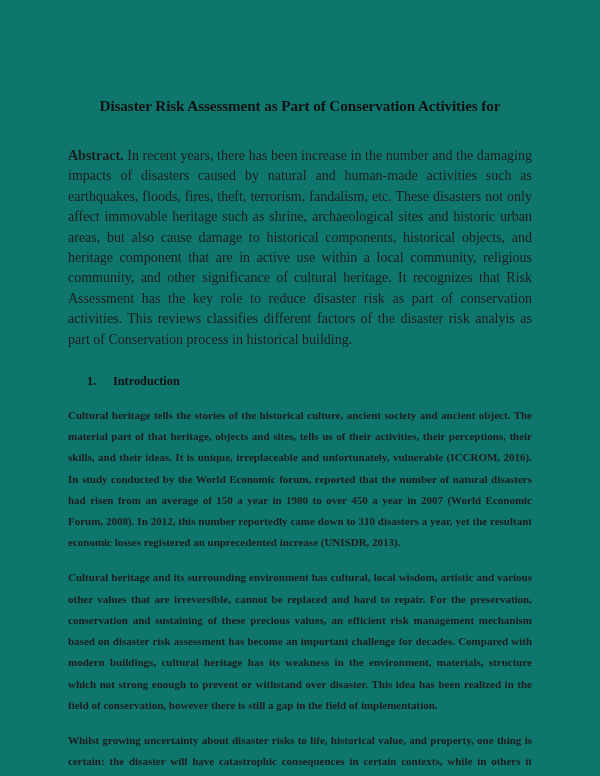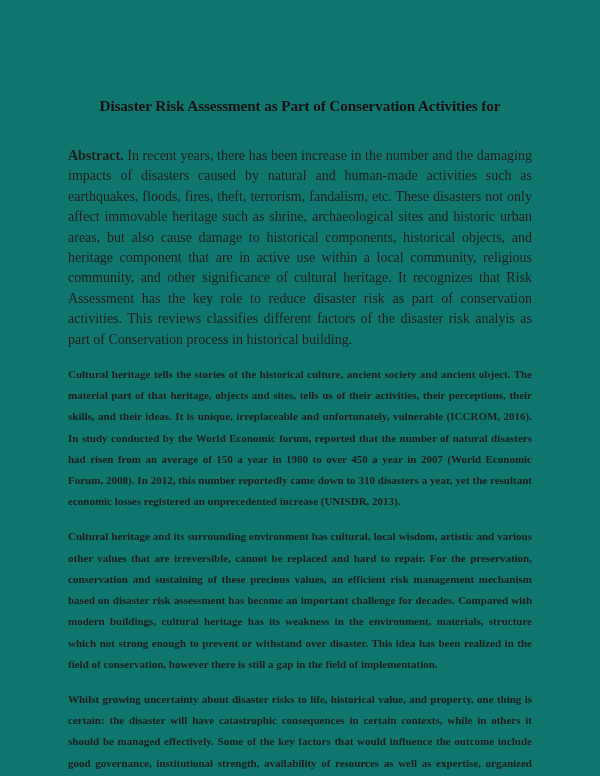--- a/index.html
+++ b/index.html
@@ -100,19 +100,20 @@
 
 <div class="page">
   <div class="content">
 
     <h1 class="doc-title">
       <span class="title-line">Disaster Risk Assessment as Part of Conservation Activities for</span>
     </h1>
 
     <p class="abstract"><span class="abstract-label">Abstract.</span><span> In recent years, there has been increase in the number and the damaging impacts of disasters caused by natural and human-made activities such as earthquakes, floods, fires, theft, terrorism, fandalism, etc. These disasters not only affect immovable heritage such as shrine, archaeological sites and historic urban areas, but also cause damage to historical components, historical objects, and heritage component that are in active use within a local community, religious community, and other significance of cultural heritage. It recognizes that Risk Assessment has the key role to reduce disaster risk as part of conservation activities. This reviews classifies different factors of the disaster risk analyis as part of Conservation process in historical building.</span></p>
 
+    <h2 class="section-heading"><span class="sec-num">1.</span><span>Introduction</span></h2>
 
     <p class="body-para">Cultural heritage tells the stories of the historical culture, ancient society and ancient object. The material part of that heritage, objects and sites, tells us of their activities, their perceptions, their skills, and their ideas. It is unique, irreplaceable and unfortunately, vulnerable (ICCROM, 2016). In study conducted by the World Economic forum, reported that the number of natural disasters had risen from an average of 150 a year in 1980 to over 450 a year in 2007 (World Economic Forum, 2008). In 2012, this number reportedly came down to 310 disasters a year, yet the resultant economic losses registered an unprecedented increase (UNISDR, 2013).</p>
     <p class="body-para">Cultural heritage and its surrounding environment has cultural, local wisdom, artistic and various other values that are irreversible, cannot be replaced and hard to repair. For the preservation, conservation and sustaining of these precious values, an efficient risk management mechanism based on disaster risk assessment has become an important challenge for decades. Compared with modern buildings, cultural heritage has its weakness in the environment, materials, structure which not strong enough to prevent or withstand over disaster. This idea has been realized in the field of conservation, however there is still a gap in the field of implementation.</p>
     <p class="body-para">Whilst growing uncertainty about disaster risks to life, historical value, and property, one thing is certain: the disaster will have catastrophic consequences in certain contexts, while in others it should be managed effectively. Some of the key factors that would influence the outcome include good governance, institutional strength, availability of resources as well as expertise, organized systems for preparedness and response-all, underpinned by systematized processes for risk management.</p>
 
   </div>
 </div>
 
 </body></html>

